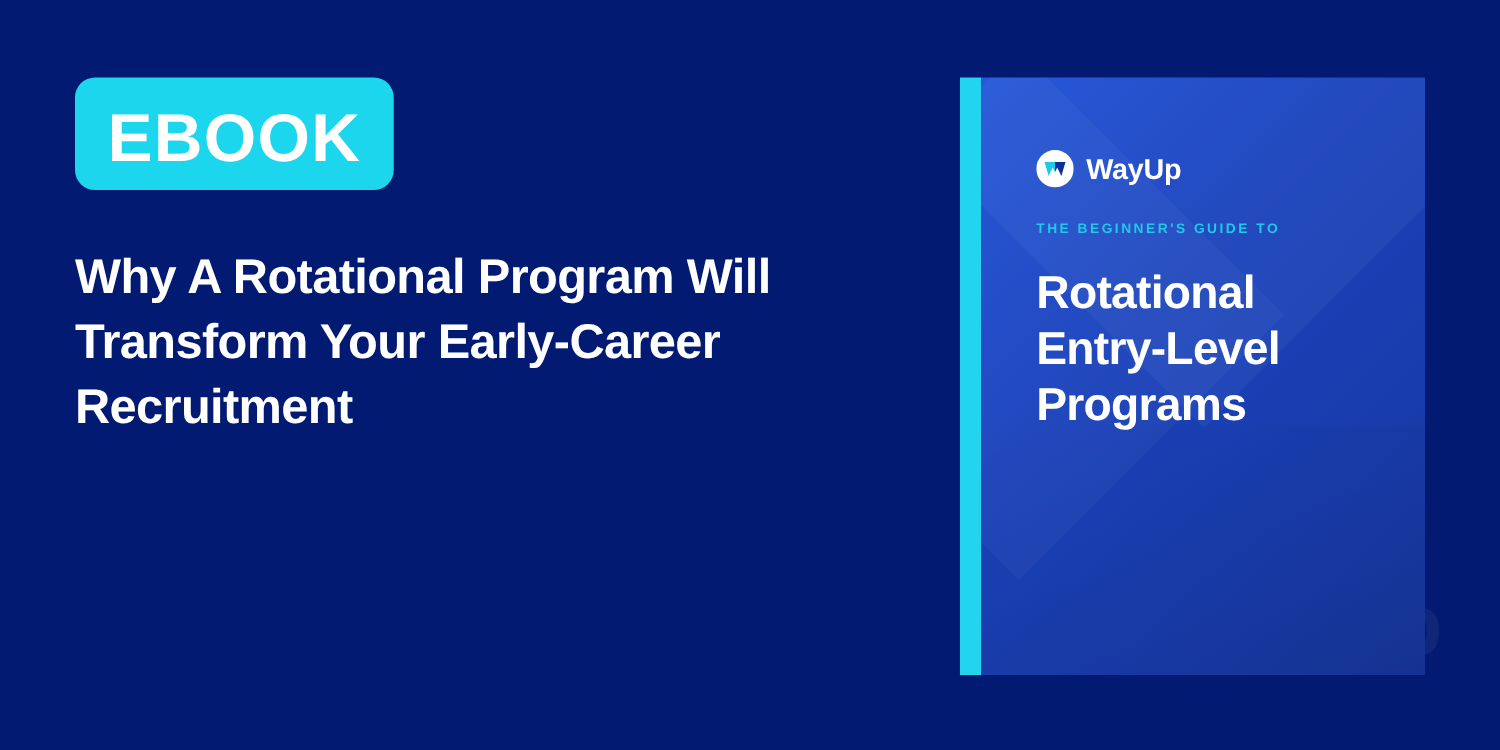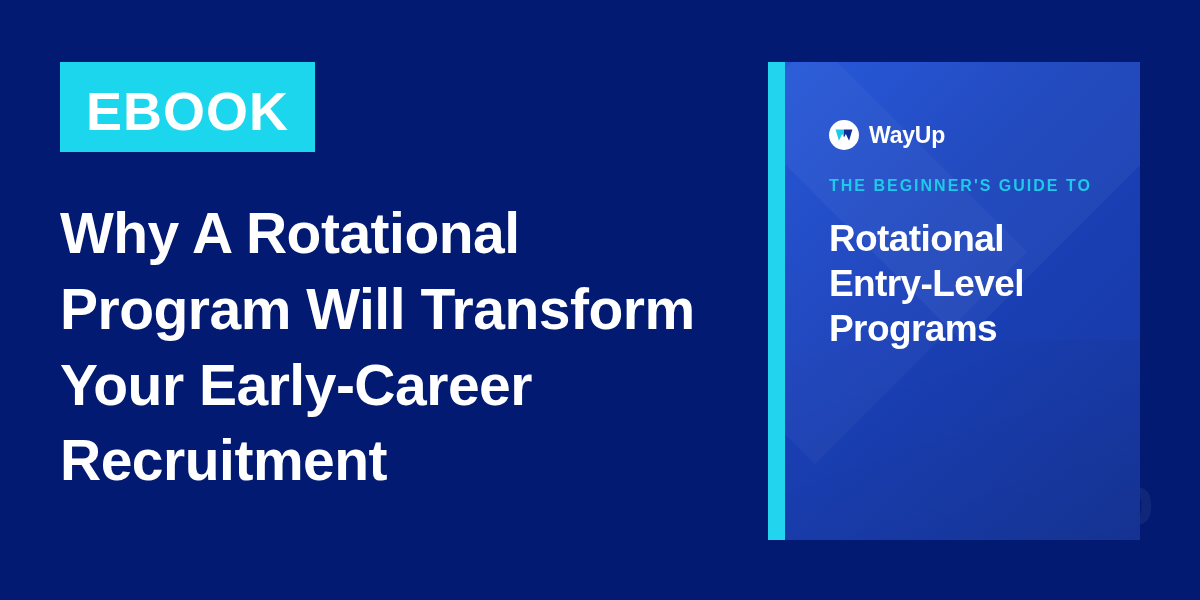--- a/index.html
+++ b/index.html
@@ -34,26 +34,27 @@
     display: inline-block;
     background: #1BD6ED;
     color: #FFFFFF;
     font-size: 54px;
     font-weight: bold;
     letter-spacing: 1px;
     line-height: 1;
     padding: 22px 26px 24px 26px;
     box-sizing: border-box;
     height: 90px;
+    border-radius: 16px;
   }
 
   .promo-headline {
     margin-top: 44px;
     color: #FFFFFF;
-    font-size: 57px;
+    font-size: 39px;
     font-weight: bold;
     line-height: 1.33;
     letter-spacing: -0.5px;
     width: 680px;
   }
 
   
   .book {
     position: absolute;
     left: 768px;
@@ -130,21 +131,21 @@
     color: #FFFFFF;
     font-size: 23px;
     font-weight: bold;
     letter-spacing: -0.2px;
     line-height: 1;
   }
 
   .cover-eyebrow {
     margin-top: 28px;
     color: #1FC9E8;
-    font-size: 16px;
+    font-size: 11px;
     font-weight: bold;
     letter-spacing: 2.0px;
     line-height: 1;
   }
 
   .cover-title {
     margin-top: 22px;
     color: #FFFFFF;
     font-size: 37px;
     font-weight: bold;

